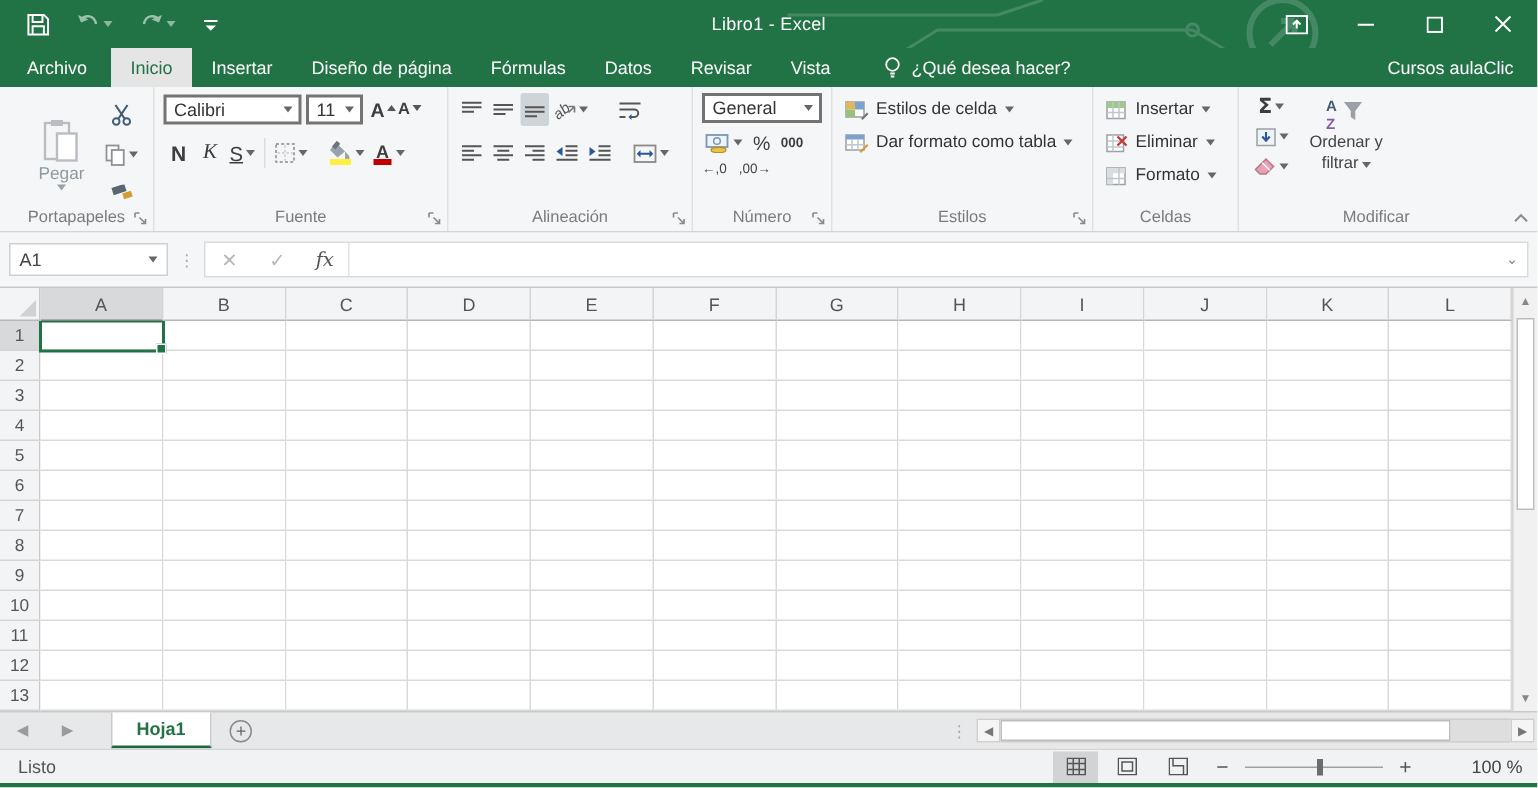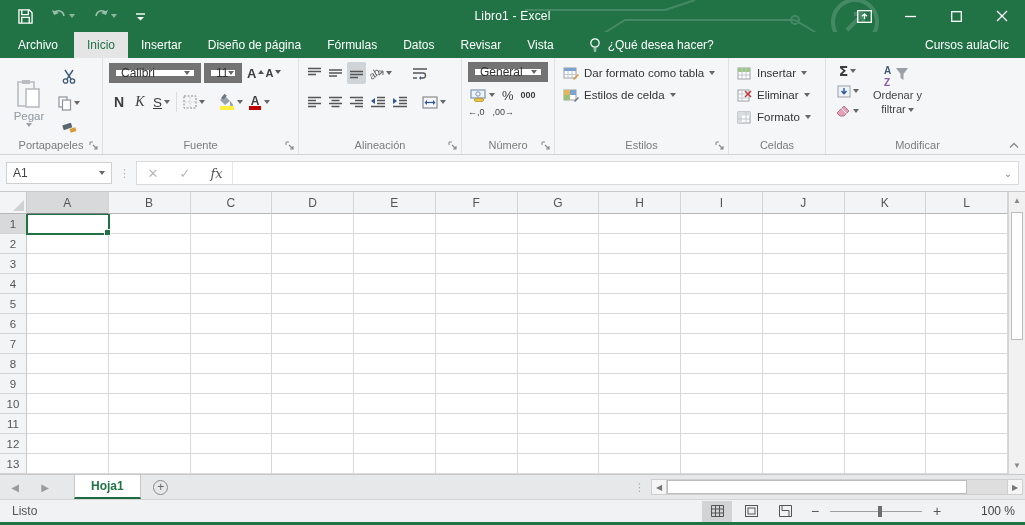--- a/index.html
+++ b/index.html
@@ -31,28 +31,28 @@
   .ribbon { top:58px; height:97px; background:#f5f6f7; border-bottom:1px solid #d4d4d4; display:flex; }
   .rgroup { position:relative; height:96px; border-right:1px solid #e1e1e1; padding:4px 4px 18px 6px; }
   .glabel { position:absolute; bottom:3px; left:0; right:0; text-align:center; font-size:11px; color:#7b7b7b; white-space:nowrap; }
   .launcher { position:absolute; bottom:4px; right:4px; width:9px; height:9px; cursor:pointer; }
   .launcher svg { display:block; }
   .dd { width:0; height:0; border-left:3.5px solid transparent; border-right:3.5px solid transparent; border-top:4px solid #666; display:inline-block; }
   .dd.w { border-top-color:#e8efe9; }
   .iconbtn { display:inline-flex; align-items:center; justify-content:center; gap:2px; height:22px; padding:0 2px; cursor:pointer; border-radius:2px; }
   .iconbtn.hl { background:#cfd4d9; }
   .vsep { width:1px; height:20px; background:#dcdcdc; margin:0 3px; }
-  .selectbox { background:#fff; border:7px solid #737373; height:20px; display:flex; align-items:center; justify-content:space-between; padding:0 4px 0 5px; cursor:pointer; font-size:12px; color:#333; }
+  .selectbox { background:#fff; border:2px solid #737373; height:20px; display:flex; align-items:center; justify-content:space-between; padding:0 4px 0 5px; cursor:pointer; font-size:12px; color:#333; }
   .row { display:flex; align-items:center; }
   .bigbtn { display:flex; flex-direction:column; align-items:center; justify-content:flex-start; gap:1px; cursor:pointer; padding:2px 4px; }
   .bigbtn .l1,.bigbtn .l2 { font-size:11px; line-height:13px; color:#444; white-space:nowrap; }
   .menurow { display:flex; align-items:center; gap:5px; height:22px; cursor:pointer; white-space:nowrap; font-size:11.5px; color:#333; }
 
   
-  .paste { width:46px; display:flex; flex-direction:column; align-items:center; gap:1px; cursor:pointer; padding-top:2px; }
+  .paste { width:46px; display:flex; flex-direction:column; align-items:center; gap:1px; cursor:pointer; padding-top:2px;margin-left:12px; }
   .paste .plabel { color:#8f9aa0; font-size:11.5px; }
   .clipcol { display:flex; flex-direction:column; gap:5px; margin-left:4px; padding-top:3px; }
 
   
   .fN { font-weight:bold; font-size:14px; color:#3d3d3d; }
   .fK { font-style:italic; font-family:"Liberation Serif", serif; font-size:14px; color:#3d3d3d; }
   .fS { text-decoration:underline; font-size:13.5px; color:#3d3d3d; }
   .fA { font-size:13px; font-weight:bold; color:#3d3d3d; position:relative; }
   .fA .caretU { position:absolute; top:-3px; right:-6px; width:0;height:0; border-left:3px solid transparent;border-right:3px solid transparent;border-bottom:4px solid #555; }
   .fA .caretD { position:absolute; top:-3px; right:-6px; width:0;height:0; border-left:3px solid transparent;border-right:3px solid transparent;border-top:4px solid #555; }
@@ -425,36 +425,36 @@
         <svg width="9" height="9" viewBox="0 0 9 9">
           <path d="M1 1 v3 M1 1 h3 M4 4 l4 4 M8 5 v3 h-3" stroke="#8a8a8a" stroke-width="1.1" fill="none"></path>
         </svg>
       </span>
   </div>
 
   <div class="rgroup" style="width:174px; padding-left:8px;">
     <div class="menurow">
       <svg width="16" height="14" viewBox="0 0 16 14">
           <rect x="1" y="2" width="12" height="10" fill="#fff" stroke="#9aa0a6" stroke-width="1"></rect>
-          <rect x="1" y="2" width="12" height="3" fill="#7ba3d0"></rect>
-          <path d="M5 5 v7 M9 5 v7 M1 8.5 h12" stroke="#c0c6cc" stroke-width="1"></path>
-          <path d="M10 13 L15 8 L16 9 L11 14 Z" fill="#d89a33"></path>
-        </svg>
-      <span>Dar formato como tabla</span>
-        <span class="dd"></span>
-    </div>
-    <div class="menurow">
-      <svg width="16" height="14" viewBox="0 0 16 14">
-          <rect x="1" y="2" width="12" height="10" fill="#fff" stroke="#9aa0a6" stroke-width="1"></rect>
           <rect x="1" y="2" width="6" height="5" fill="#e0b75a"></rect>
           <rect x="7" y="2" width="6" height="5" fill="#7ba3d0"></rect>
           <rect x="1" y="7" width="6" height="5" fill="#9ac07a"></rect>
           <path d="M11 13 L15 9 L16 10 L12 14 Z" fill="#6b7680"></path>
         </svg>
       <span>Estilos de celda</span>
+        <span class="dd"></span>
+    </div>
+    <div class="menurow">
+      <svg width="16" height="14" viewBox="0 0 16 14">
+          <rect x="1" y="2" width="12" height="10" fill="#fff" stroke="#9aa0a6" stroke-width="1"></rect>
+          <rect x="1" y="2" width="12" height="3" fill="#7ba3d0"></rect>
+          <path d="M5 5 v7 M9 5 v7 M1 8.5 h12" stroke="#c0c6cc" stroke-width="1"></path>
+          <path d="M10 13 L15 8 L16 9 L11 14 Z" fill="#d89a33"></path>
+        </svg>
+      <span>Dar formato como tabla</span>
         <span class="dd"></span>
     </div>
     <div class="glabel">Estilos</div>
     <span class="launcher">
         <svg width="9" height="9" viewBox="0 0 9 9">
           <path d="M1 1 v3 M1 1 h3 M4 4 l4 4 M8 5 v3 h-3" stroke="#8a8a8a" stroke-width="1.1" fill="none"></path>
         </svg>
       </span>
   </div>
 

